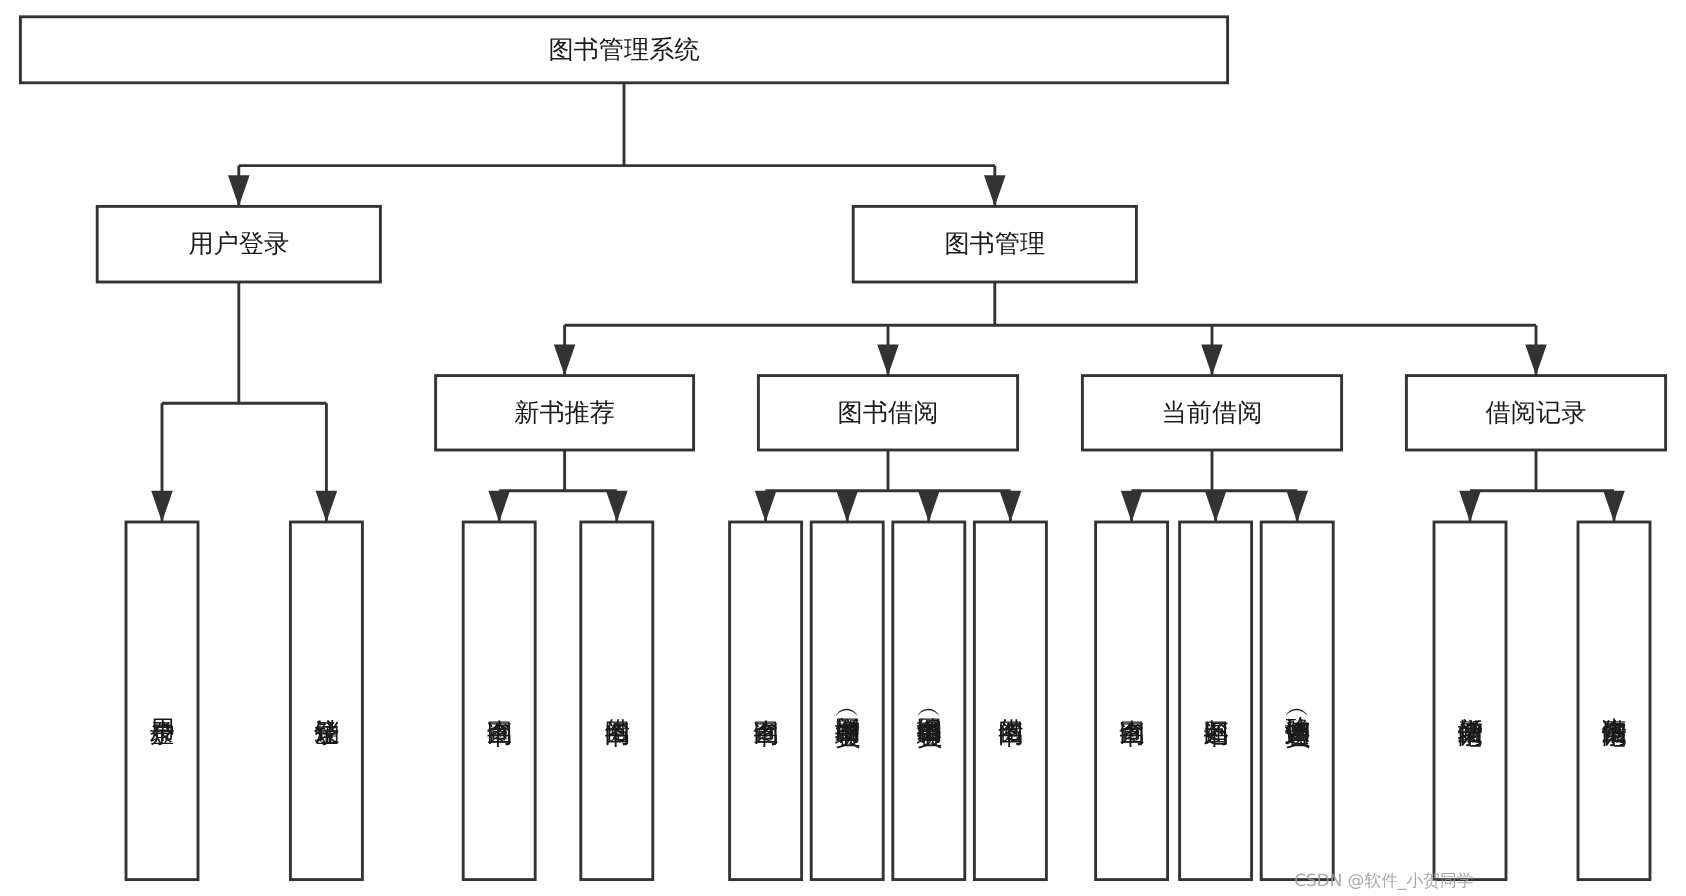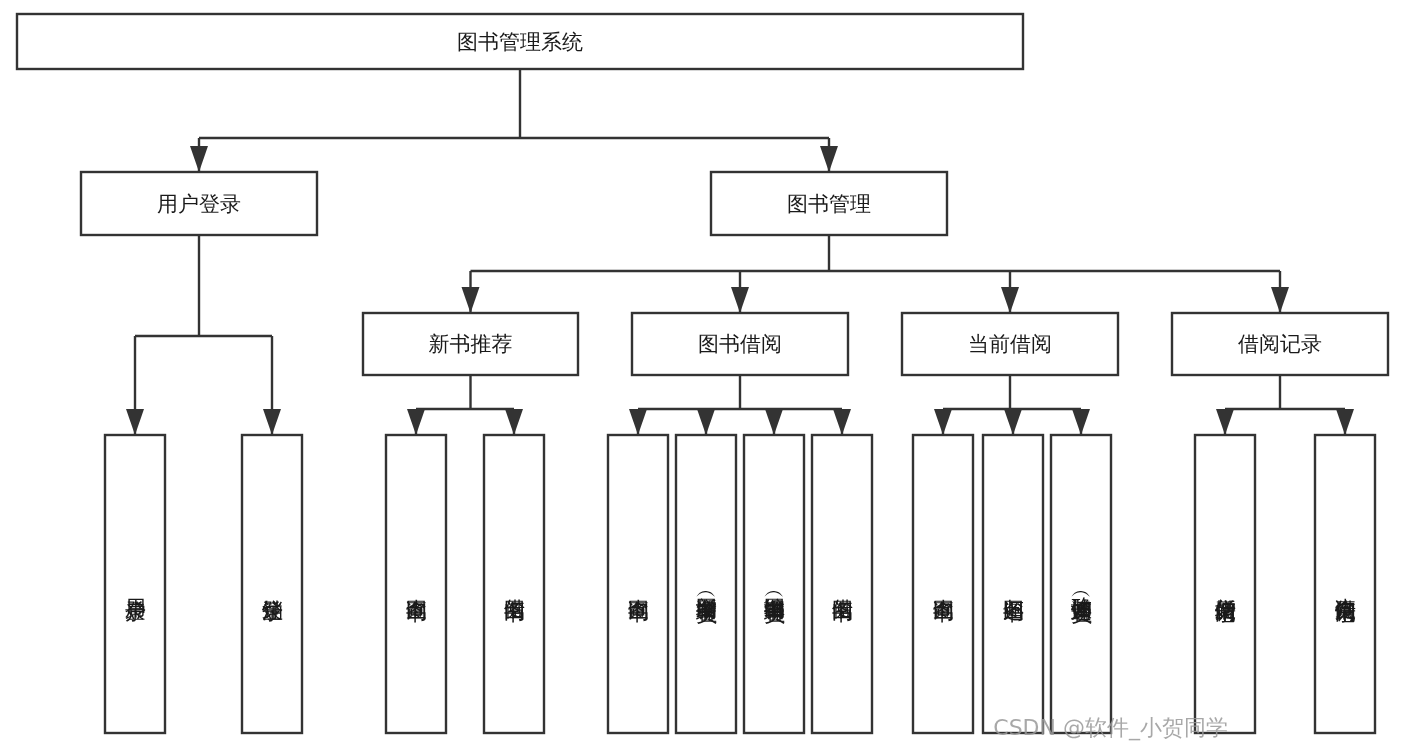--- a/index.html
+++ b/index.html
@@ -61,21 +61,21 @@
     color: #1a1a1a;
     letter-spacing: 1px;
     white-space: nowrap;
     pointer-events: none;
   }
   .watermark {
     position: absolute;
     right: 8px;
     bottom: 4px;
     font-family: "DejaVu Sans", "Liberation Sans", sans-serif;
-    font-size: 22px;
+    font-size: 14px;
     color: #9a9a9a;
     opacity: 0.85;
     user-select: none;
   }
 </style>
 </head>
 <body>
 
 <div id="diagram-root">
 

